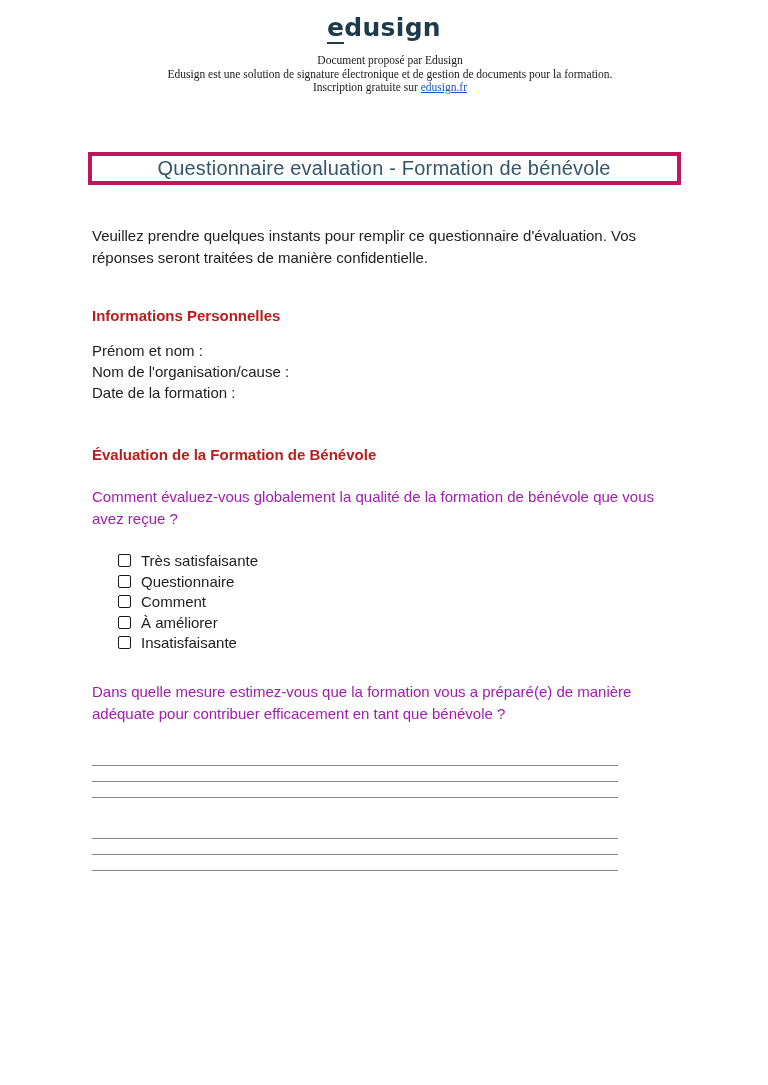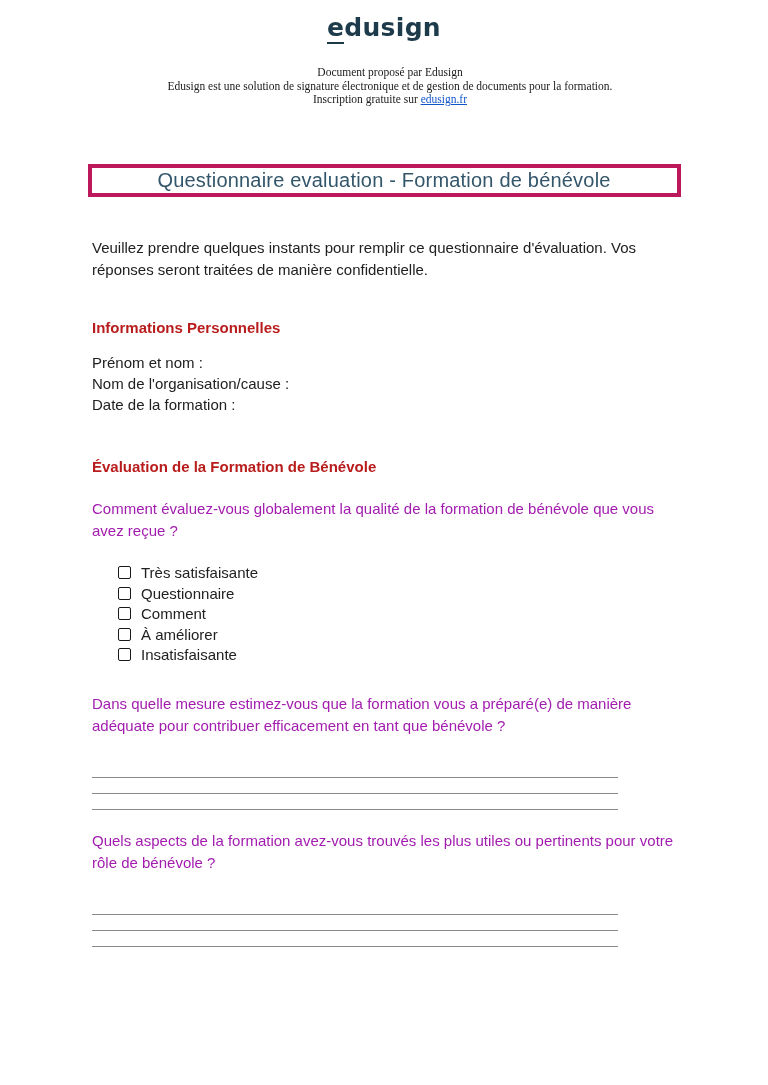--- a/index.html
+++ b/index.html
@@ -20,21 +20,21 @@
     display: inline-block;
     font-family: "DejaVu Sans", sans-serif;
     font-size: 25px;
     font-weight: 600;
     letter-spacing: 0.3px;
     color: #1d3b4a;
   }
   .logo .logo-e { border-bottom: 2px solid #1d3b4a; padding-bottom: 0px; }
 
   .doc-header {
-    margin-top: 24px;
+    margin-top: 12px;
     text-align: center;
     font-family: "Liberation Serif", serif;
     font-size: 11.5px;
     line-height: 13.5px;
     color: #1a1a1a;
     padding-left: 12px;
   }
   .doc-header a, .doc-header .link {
     color: #1155cc;
     text-decoration: underline;
@@ -172,21 +172,20 @@
     </div>
 
     <p class="question q2">Dans quelle mesure estimez-vous que la formation vous a préparé(e) de manière adéquate pour contribuer efficacement en tant que bénévole ?</p>
 
     <div class="answer-lines">
       <div class="answer-line"></div>
       <div class="answer-line"></div>
       <div class="answer-line"></div>
     </div>
 
-    <p class="question q3">Quels aspects de la formation avez-vous trouvés les plus utiles ou pertinents pour votre rôle de bénévole ?</p>
 
     <div class="answer-lines">
       <div class="answer-line"></div>
       <div class="answer-line"></div>
       <div class="answer-line"></div>
     </div>
 
   </div>
 </div>
 

